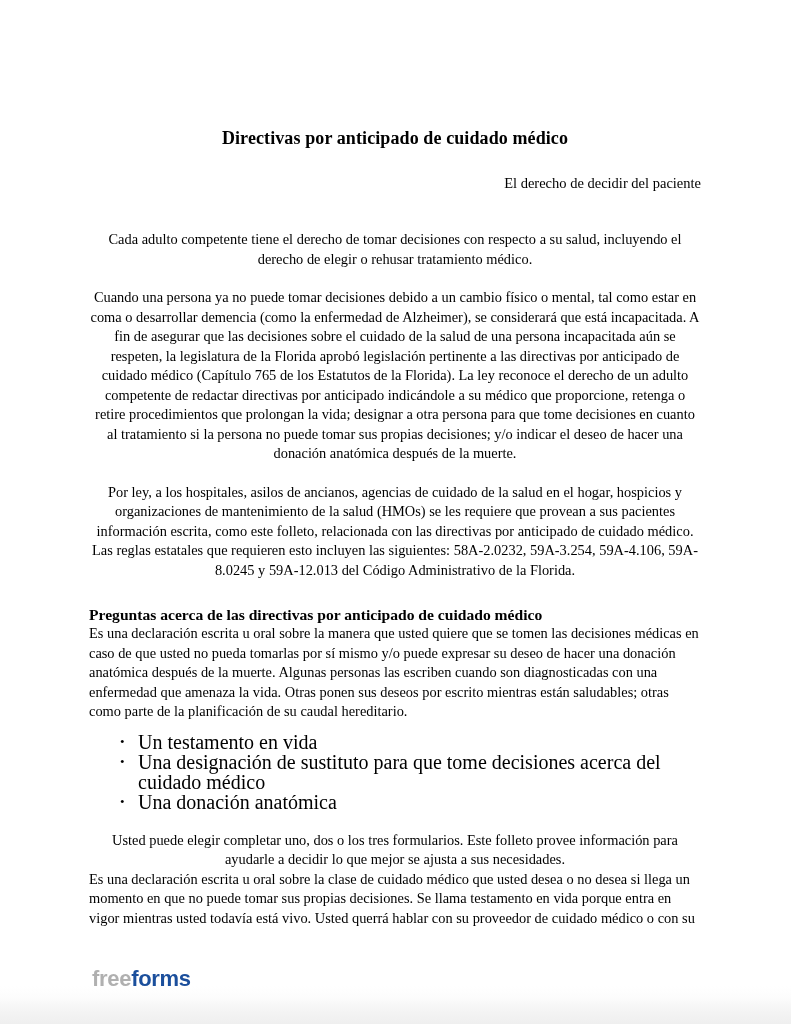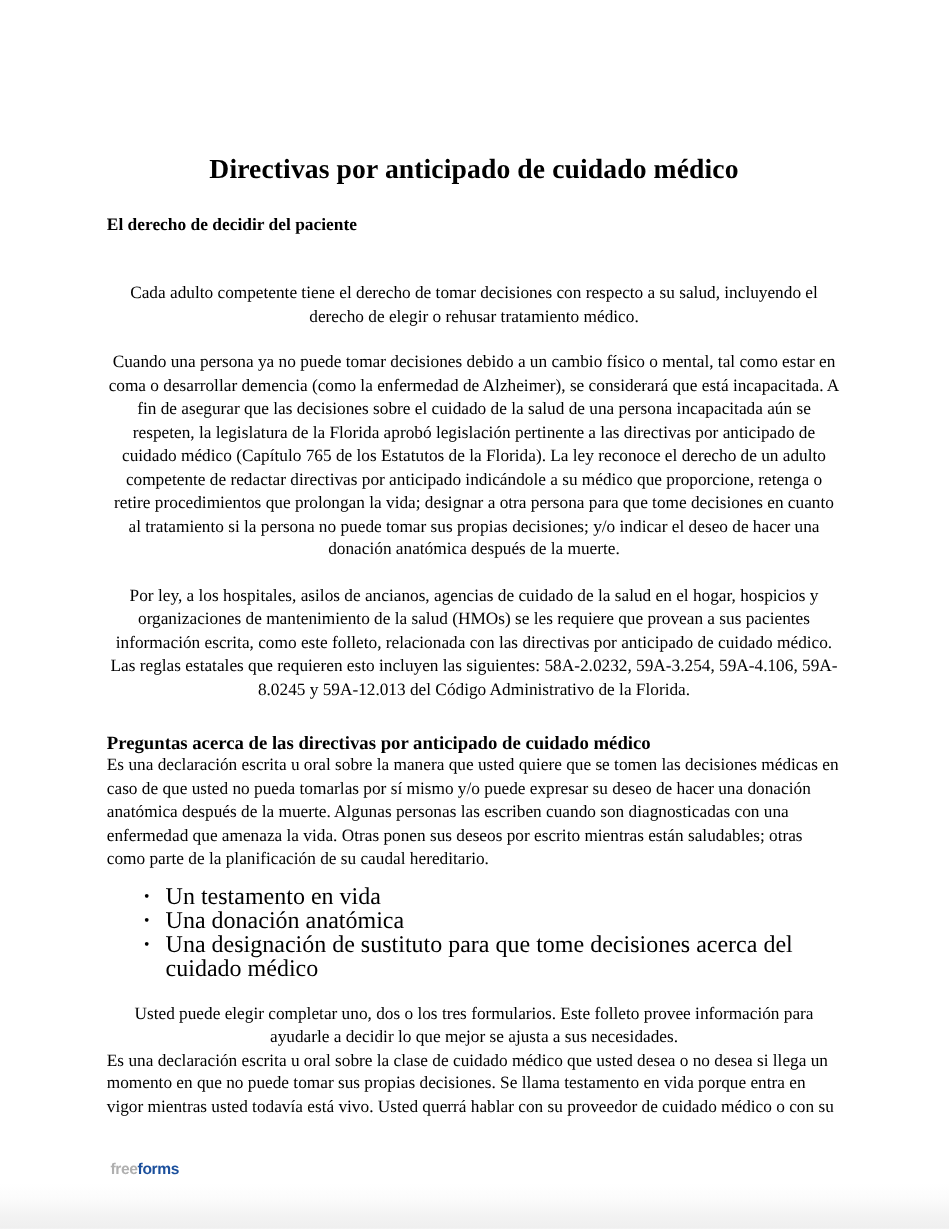--- a/index.html
+++ b/index.html
@@ -34,30 +34,30 @@
     pointer-events: none;
   }
   .content {
     position: absolute;
     left: 89px;
     top: 0;
     width: 612px;
   }
   .doc-title {
     text-align: center;
-    font-size: 23px;
+    font-size: 18px;
     font-weight: bold;
     margin: 0;
     padding-top: 128px;
     letter-spacing: 0.1px;
   }
   .doc-subtitle {
-    text-align: left;
+    text-align: right;
     font-size: 14.5px;
-    font-weight: bold;
+    font-weight: normal;
     margin: 0;
     padding-top: 26px;
   }
   .para {
     font-size: 14.4px;
     line-height: 19.5px;
     margin: 0;
     text-align: center;
   }
   .gap-first { margin-top: 38px; }
@@ -97,21 +97,21 @@
     position: absolute;
     left: 31px;
     top: 0;
     font-size: 13px;
   }
   .logo {
     position: absolute;
     left: 92px;
     top: 966px;
     font-family: "Liberation Sans", "DejaVu Sans", sans-serif;
-    font-size: 13px;
+    font-size: 22px;
     letter-spacing: -0.3px;
     white-space: nowrap;
   }
   .logo .free {
     color: #b0b0b0;
     font-weight: bold;
   }
   .logo .forms {
     color: #1b4f9c;
     font-weight: bold;
@@ -135,22 +135,22 @@
     <p class="para gap">Por ley, a los hospitales, asilos de ancianos, agencias de cuidado de la salud en el hogar, hospicios y organizaciones de mantenimiento de la salud (HMOs) se les requiere que provean a sus pacientes información escrita, como este folleto, relacionada con las directivas por anticipado de cuidado médico.  Las reglas estatales que requieren esto incluyen las siguientes: 58A-2.0232, 59A-3.254, 59A-4.106, 59A-8.0245 y 59A-12.013 del Código Administrativo de la Florida.</p>
 
     <h3 class="section-heading">Preguntas acerca de las directivas por anticipado de cuidado médico</h3>
 
 
     <p class="q-answer">Es una declaración escrita u oral sobre la manera que usted quiere que se tomen las decisiones médicas en caso de que usted no pueda tomarlas por sí mismo y/o puede expresar su deseo de hacer una donación anatómica después de la muerte.  Algunas personas las escriben cuando son diagnosticadas con una enfermedad que amenaza la vida.  Otras ponen sus deseos por escrito mientras están saludables; otras como parte de la planificación de su caudal hereditario.</p>
 
 
     <ul class="bullets">
       <li>Un testamento en vida</li>
+      <li>Una designación de sustituto para que tome decisiones acerca del cuidado médico</li>
       <li>Una donación anatómica</li>
-      <li>Una designación de sustituto para que tome decisiones acerca del cuidado médico</li>
     </ul>
 
     <p class="para gap">Usted puede elegir completar uno, dos o los tres formularios.  Este folleto provee información para ayudarle a decidir lo que mejor se ajusta a sus necesidades.</p>
 
 
     <p class="q-answer">Es una declaración escrita u oral sobre la clase de cuidado médico que usted desea o no desea si llega un momento en que no puede tomar sus propias decisiones.  Se llama testamento en vida porque entra en vigor mientras usted todavía está vivo.  Usted querrá hablar con su proveedor de cuidado médico o con su</p>
 
   </div>
 
   <div class="logo">

